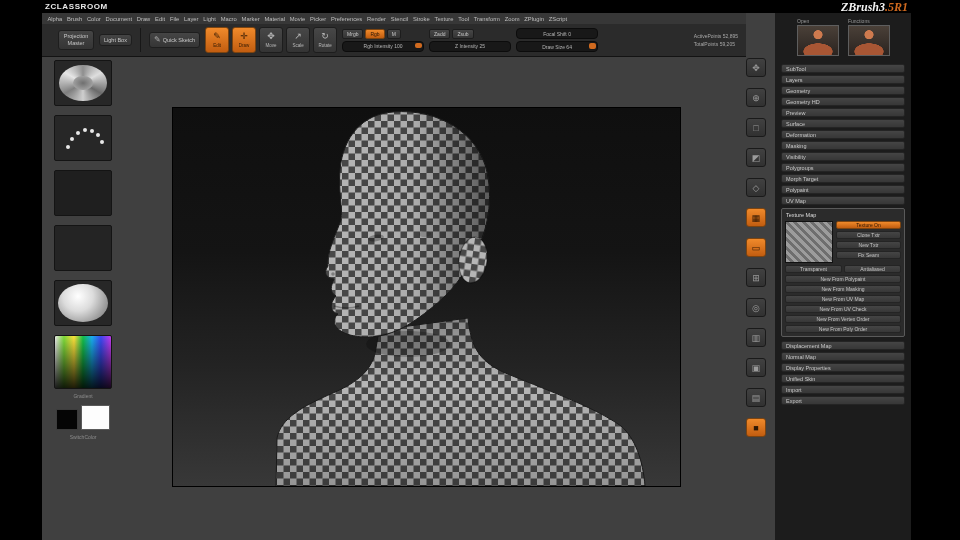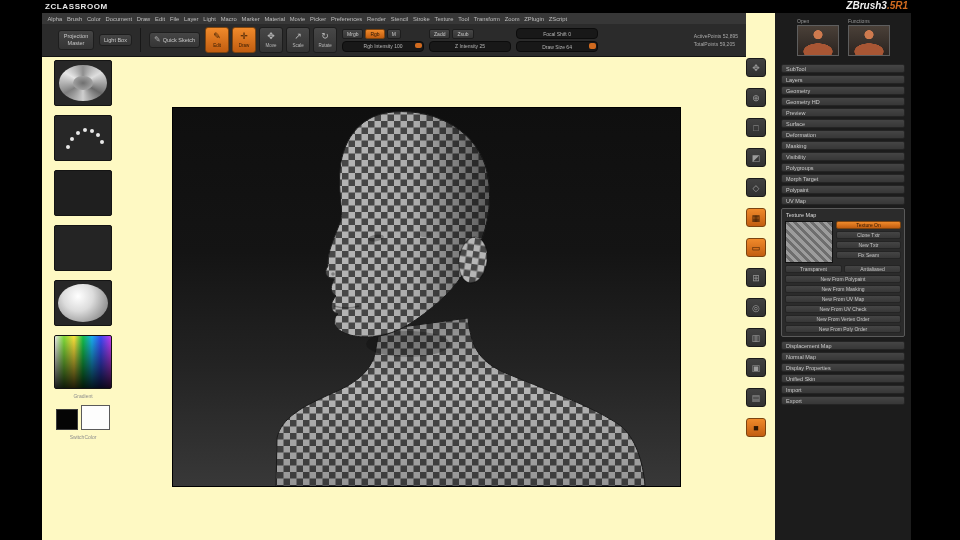--- a/index.html
+++ b/index.html
@@ -1,23 +1,23 @@
 <!DOCTYPE html>
 <html><head>
 <meta charset="utf-8">
 <style>
   html,body{margin:0;padding:0;background:#000;}
   .stage{position:relative;width:960px;height:540px;background:#000;overflow:hidden;
          font-family:"Liberation Sans",sans-serif;-webkit-font-smoothing:antialiased;}
-  .app{position:absolute;left:42px;top:0;width:869px;height:540px;background:#fef9c3;}
+  .app{position:absolute;left:42px;top:0;width:869px;height:540px;background:#404040;}
 
   
   .titlebar{position:absolute;left:0;top:0;width:100%;height:13px;background:#000;}
   .app-title{position:absolute;left:3px;top:2px;font-size:8px;font-weight:bold;color:#e9e9e9;letter-spacing:.6px;}
-  .brand{position:absolute;right:3px;top:0;font-size:10px;font-weight:bold;font-style:italic;color:#f2f2f2;}
+  .brand{position:absolute;right:3px;top:0;font-size:12px;font-weight:bold;font-style:italic;color:#f2f2f2;font-family:Liberation Serif, serif;}
   .brand .sub{color:#d06a1f;}
 
   
   .menubar{position:absolute;left:0;top:13px;width:704px;height:11px;background:#373737;
            display:flex;align-items:center;padding:0 3px;overflow:hidden;box-sizing:border-box;}
   .menu-item{font-size:5.8px;color:#bfbfbf;padding:0 2.4px;white-space:nowrap;cursor:default;}
 
   
   .toolbar{position:absolute;left:0;top:24px;width:704px;height:33px;background:#2b2b2b;
            border-bottom:1px solid #131313;display:flex;align-items:center;gap:5px;

